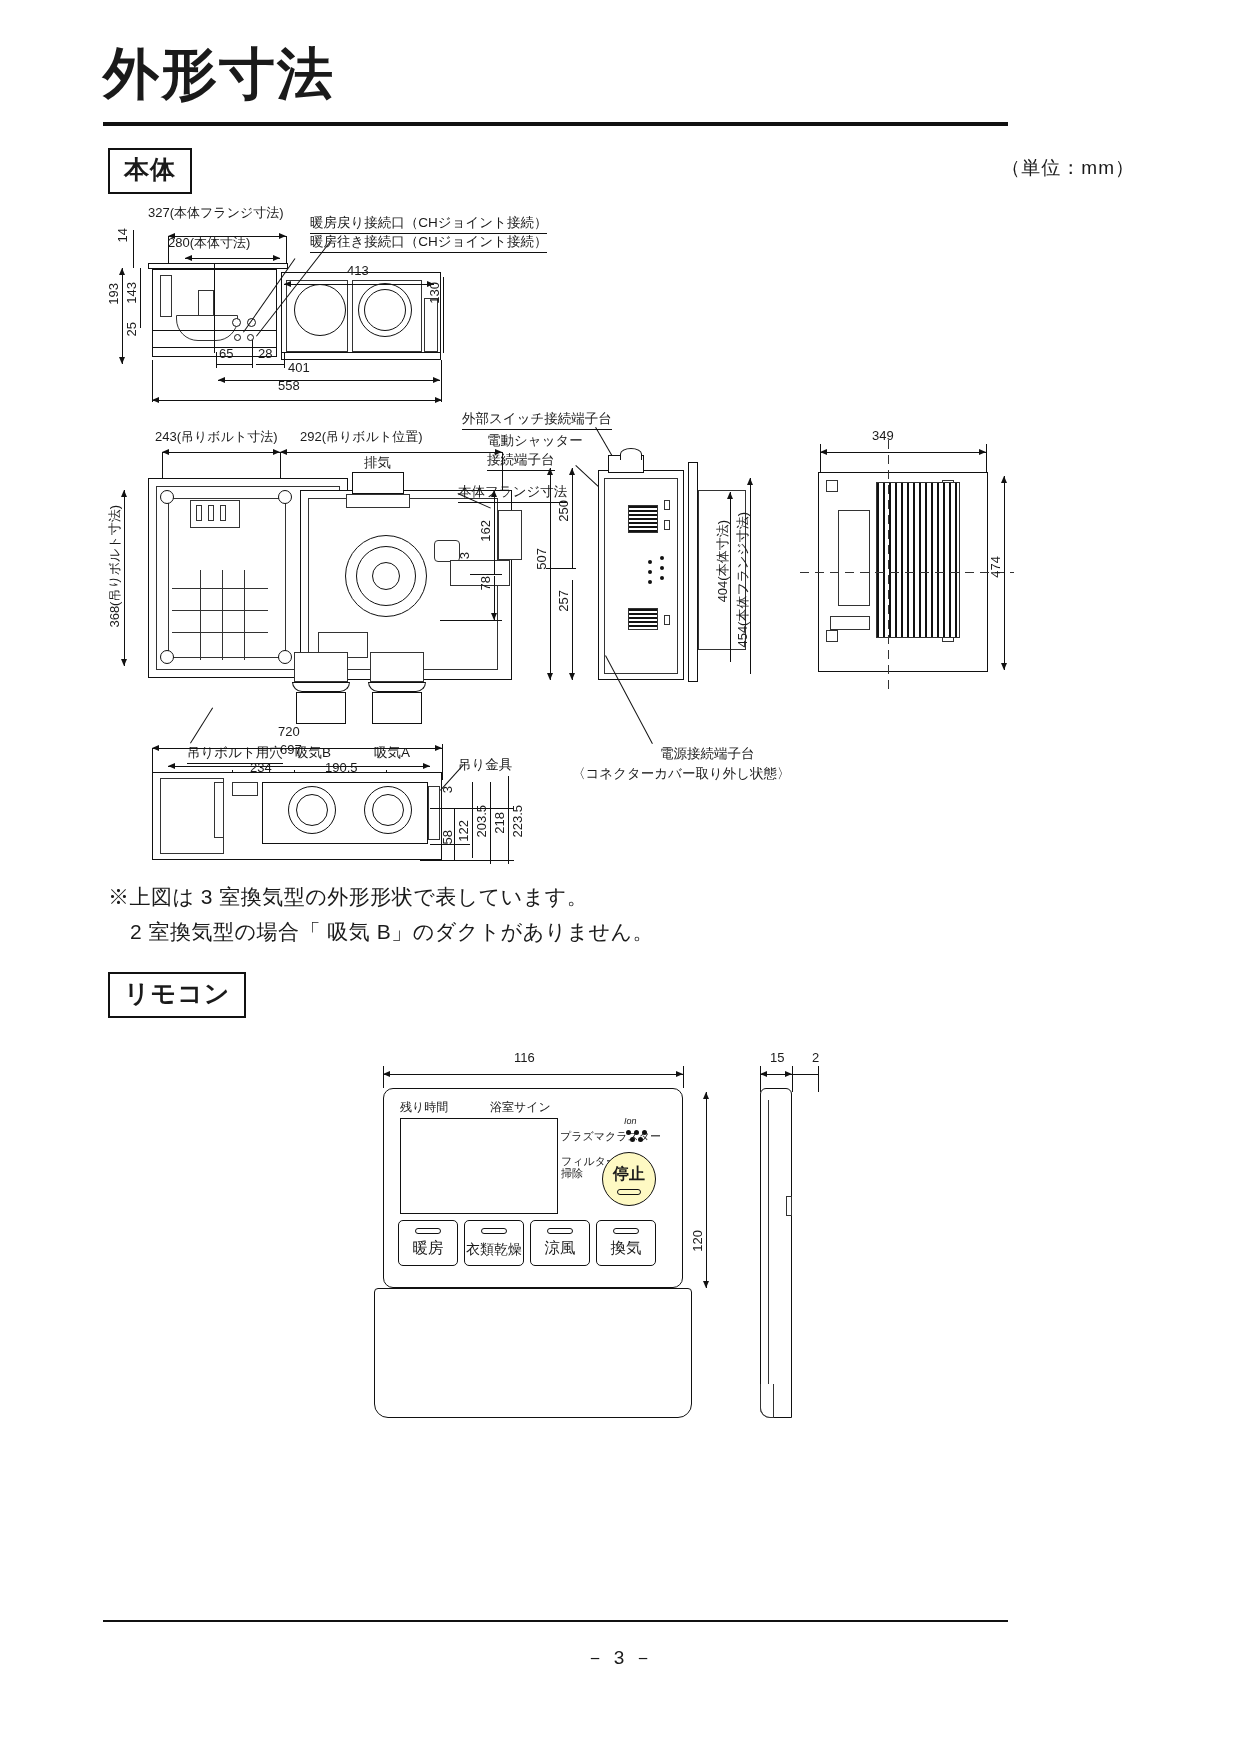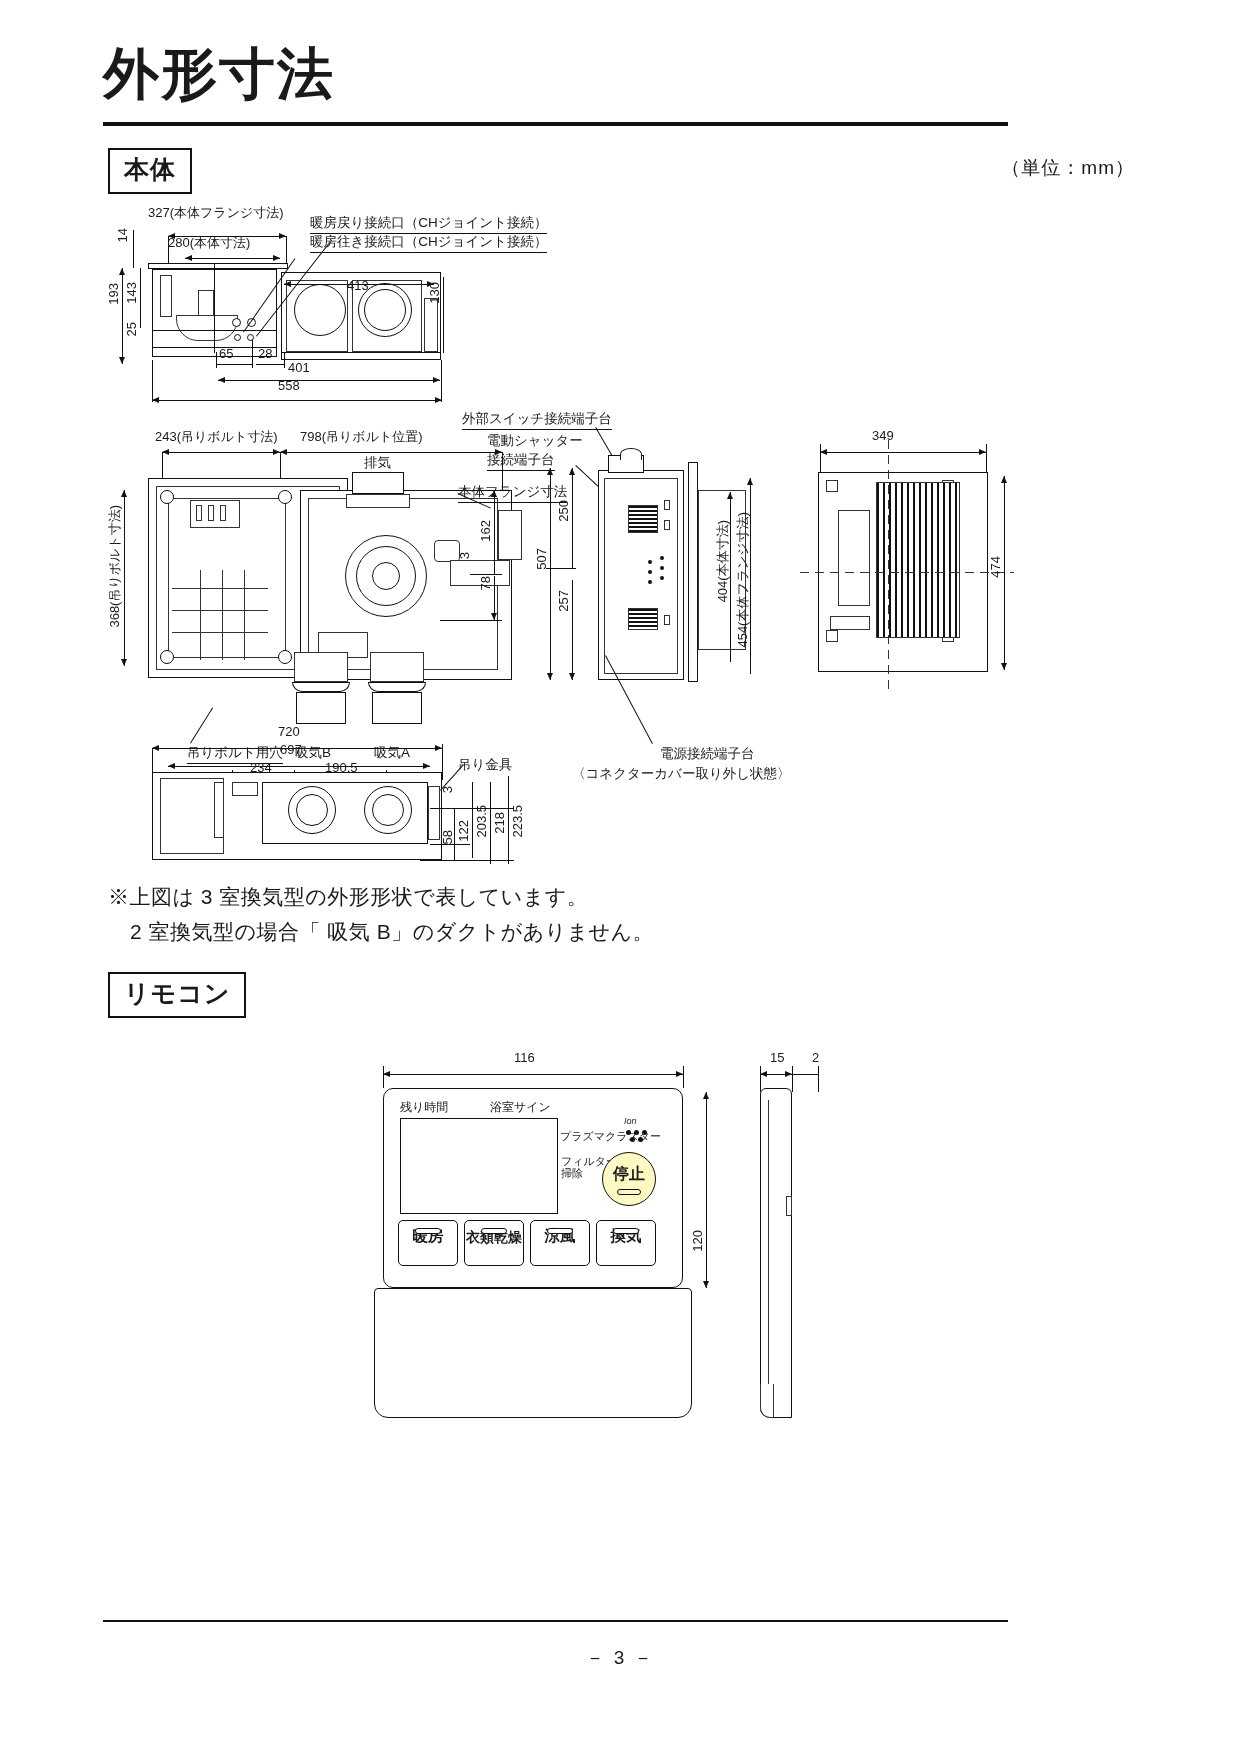--- a/index.html
+++ b/index.html
@@ -66,21 +66,21 @@
     position:absolute; left:108px; top:880px;
     font-size:21px; line-height:1.65; letter-spacing:0.5px;
   }
 
   
   .remote-face { position:absolute; border:1.6px solid #111; border-radius:10px; background:#fff; }
   .remote-screen { position:absolute; border:1.4px solid #111; background:#fff; }
   .rbtn {
     position:absolute; border:1.3px solid #111; border-radius:5px; background:#fff;
     font-size:15.5px; display:flex; align-items:flex-end; justify-content:center;
-    padding-bottom:18px; font-weight:700;
+    padding-bottom:6px; font-weight:400;
   }
   .rbtn .pill { position:absolute; top:7px; left:50%; transform:translateX(-50%);
     width:26px;height:6px;border:1px solid #111;border-radius:3px;background:#fff;}
   .stopbtn {
     position:absolute; border:1.4px solid #111; border-radius:50%; background:#fef9c3;
     display:flex;align-items:center;justify-content:center;flex-direction:column;
     font-size:16px; font-weight:bold;
   }
   .stopbtn .pill{ width:24px;height:6px;border:1px solid #111;border-radius:3px;margin-top:4px;}
   .pc-icon { position:absolute; }
@@ -140,21 +140,21 @@
 
     <div class="box" style="left:281px;top:272px;width:160px;height:88px;"></div>
     <div class="box2" style="left:286px;top:280px;width:62px;height:72px;"></div>
     <div class="circ" style="left:294px;top:284px;width:52px;height:52px;"></div>
     <div class="box2" style="left:352px;top:280px;width:70px;height:72px;"></div>
     <div class="circ" style="left:358px;top:283px;width:54px;height:54px;"></div>
     <div class="circ" style="left:364px;top:289px;width:42px;height:42px;"></div>
     <div class="box2" style="left:424px;top:298px;width:14px;height:54px;"></div>
     <div class="hline" style="left:281px;top:352px;width:160px;"></div>
 
-    <div class="dim" style="left:347px;top:278px;">413</div>
+    <div class="dim" style="left:347px;top:263px;">413</div>
     <div class="hline" style="left:284px;top:284px;width:150px;"></div>
     <div class="arrowL" style="left:284px;top:281px;"></div>
     <div class="arrowR" style="left:427px;top:281px;"></div>
     <div class="dim v" style="left:427px;top:282px;">130</div>
     <div class="vline" style="left:443px;top:277px;height:76px;"></div>
 
     <div class="dim" style="left:219px;top:346px;">65</div>
     <div class="dim" style="left:258px;top:346px;">28</div>
     <div class="hline" style="left:216px;top:364px;width:36px;"></div>
     <div class="hline" style="left:256px;top:364px;width:28px;"></div>
@@ -175,21 +175,21 @@
 
     <div class="lbl u" style="left:310px;top:215px;">暖房戻り接続口（CHジョイント接続）</div>
     <div class="lbl u" style="left:310px;top:234px;">暖房往き接続口（CHジョイント接続）</div>
     <div class="leader" style="left:243px;top:332px;width:90px;transform:rotate(-55deg);"></div>
     <div class="leader" style="left:256px;top:336px;width:120px;transform:rotate(-52deg);"></div>
   </div>
 
   <div>
 
     <div class="dim" style="left:155px;top:428px;">243(吊りボルト寸法)</div>
-    <div class="dim" style="left:300px;top:428px;">798(吊りボルト位置)</div>
+    <div class="dim" style="left:300px;top:428px;">292(吊りボルト位置)</div>
     <div class="hline" style="left:162px;top:452px;width:118px;"></div>
     <div class="arrowL" style="left:162px;top:449px;"></div>
     <div class="arrowR" style="left:273px;top:449px;"></div>
     <div class="hline" style="left:280px;top:452px;width:222px;"></div>
     <div class="arrowL" style="left:280px;top:449px;"></div>
     <div class="arrowR" style="left:495px;top:449px;"></div>
     <div class="vline" style="left:162px;top:452px;height:40px;"></div>
     <div class="vline" style="left:280px;top:452px;height:60px;"></div>
     <div class="vline" style="left:502px;top:452px;height:50px;"></div>
 

